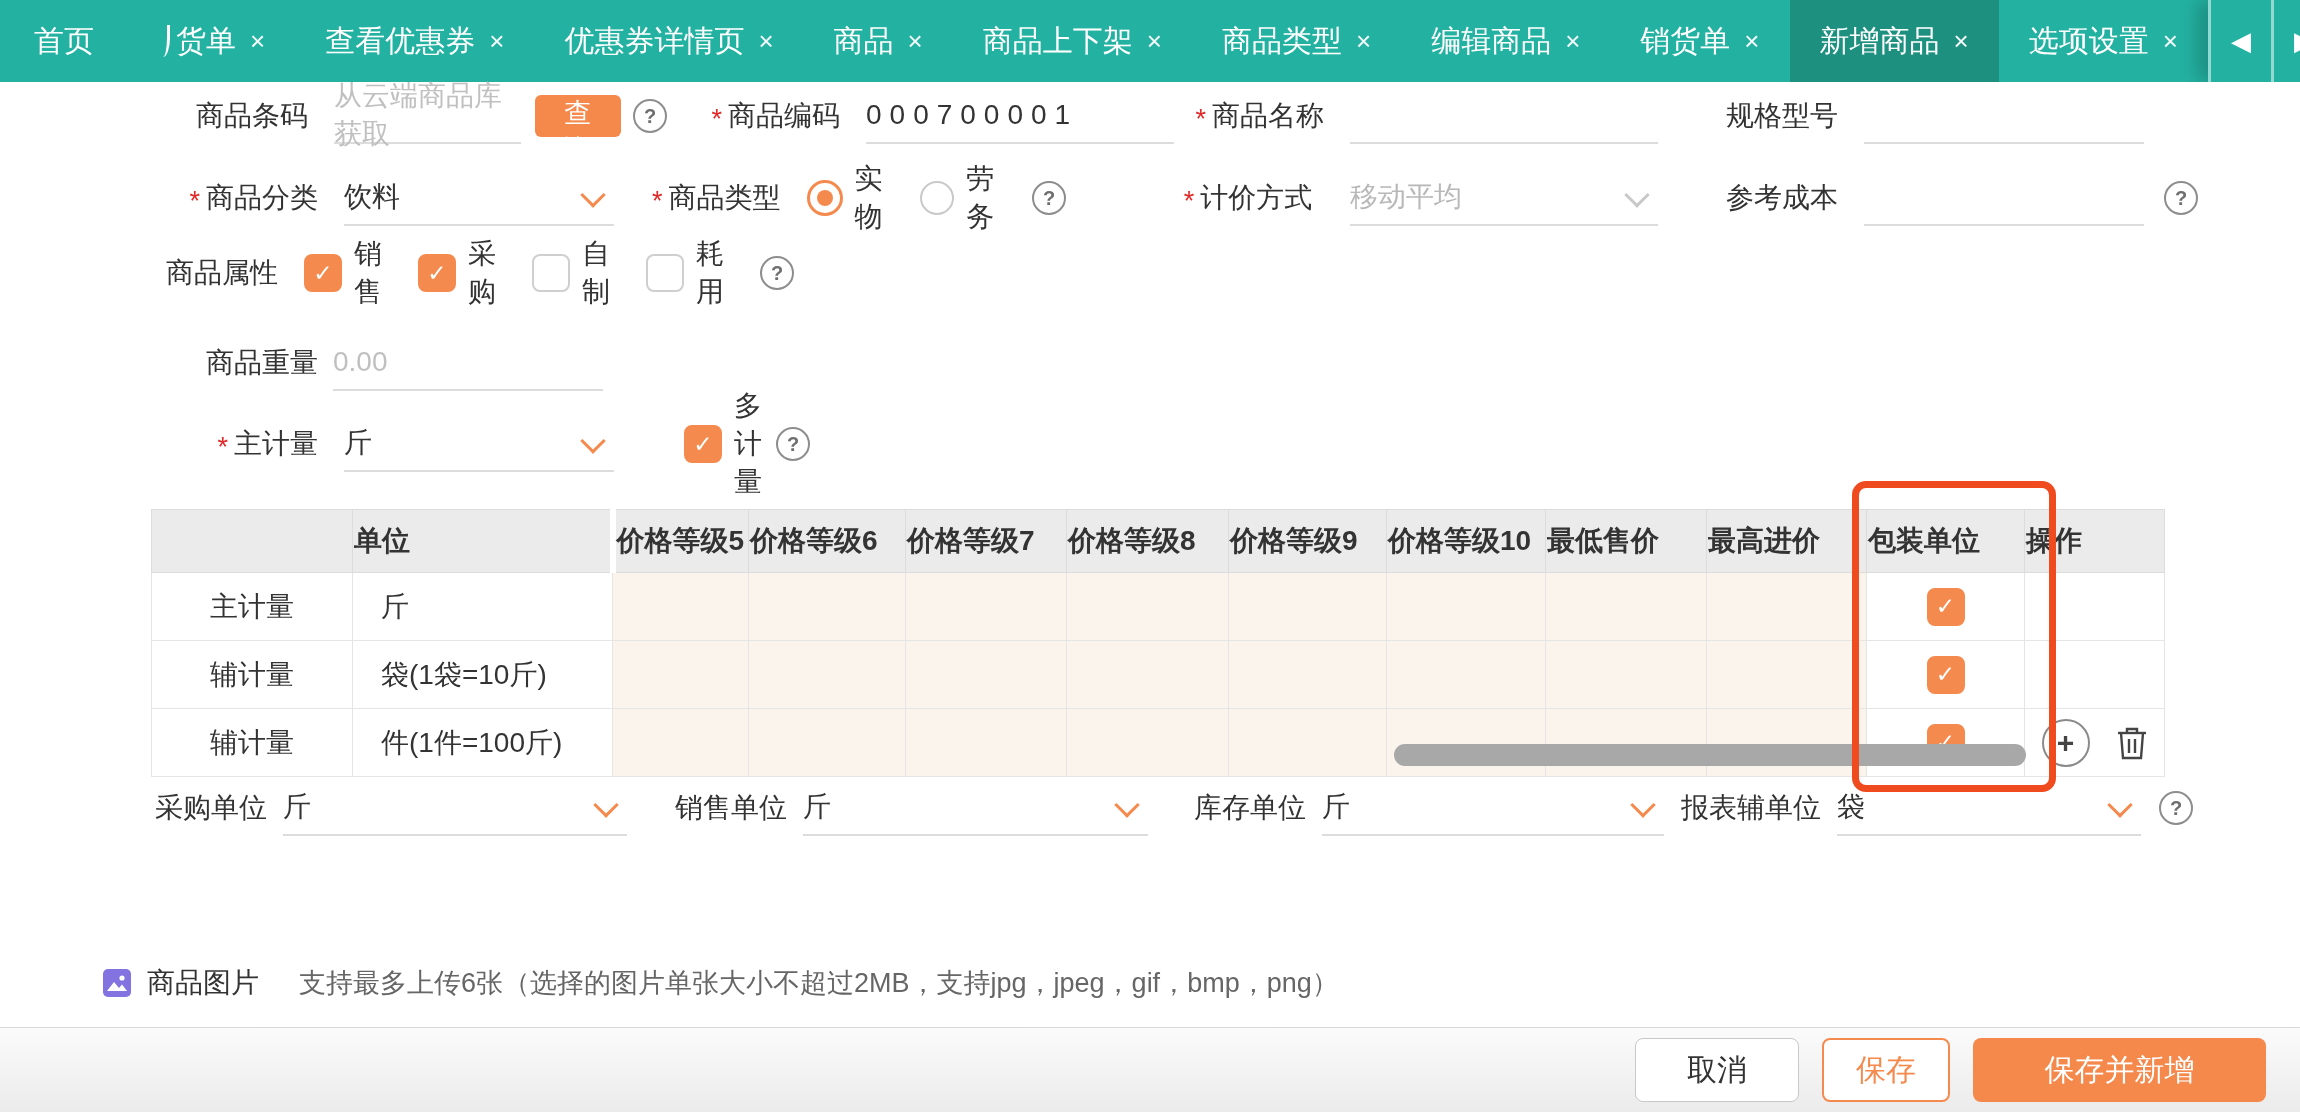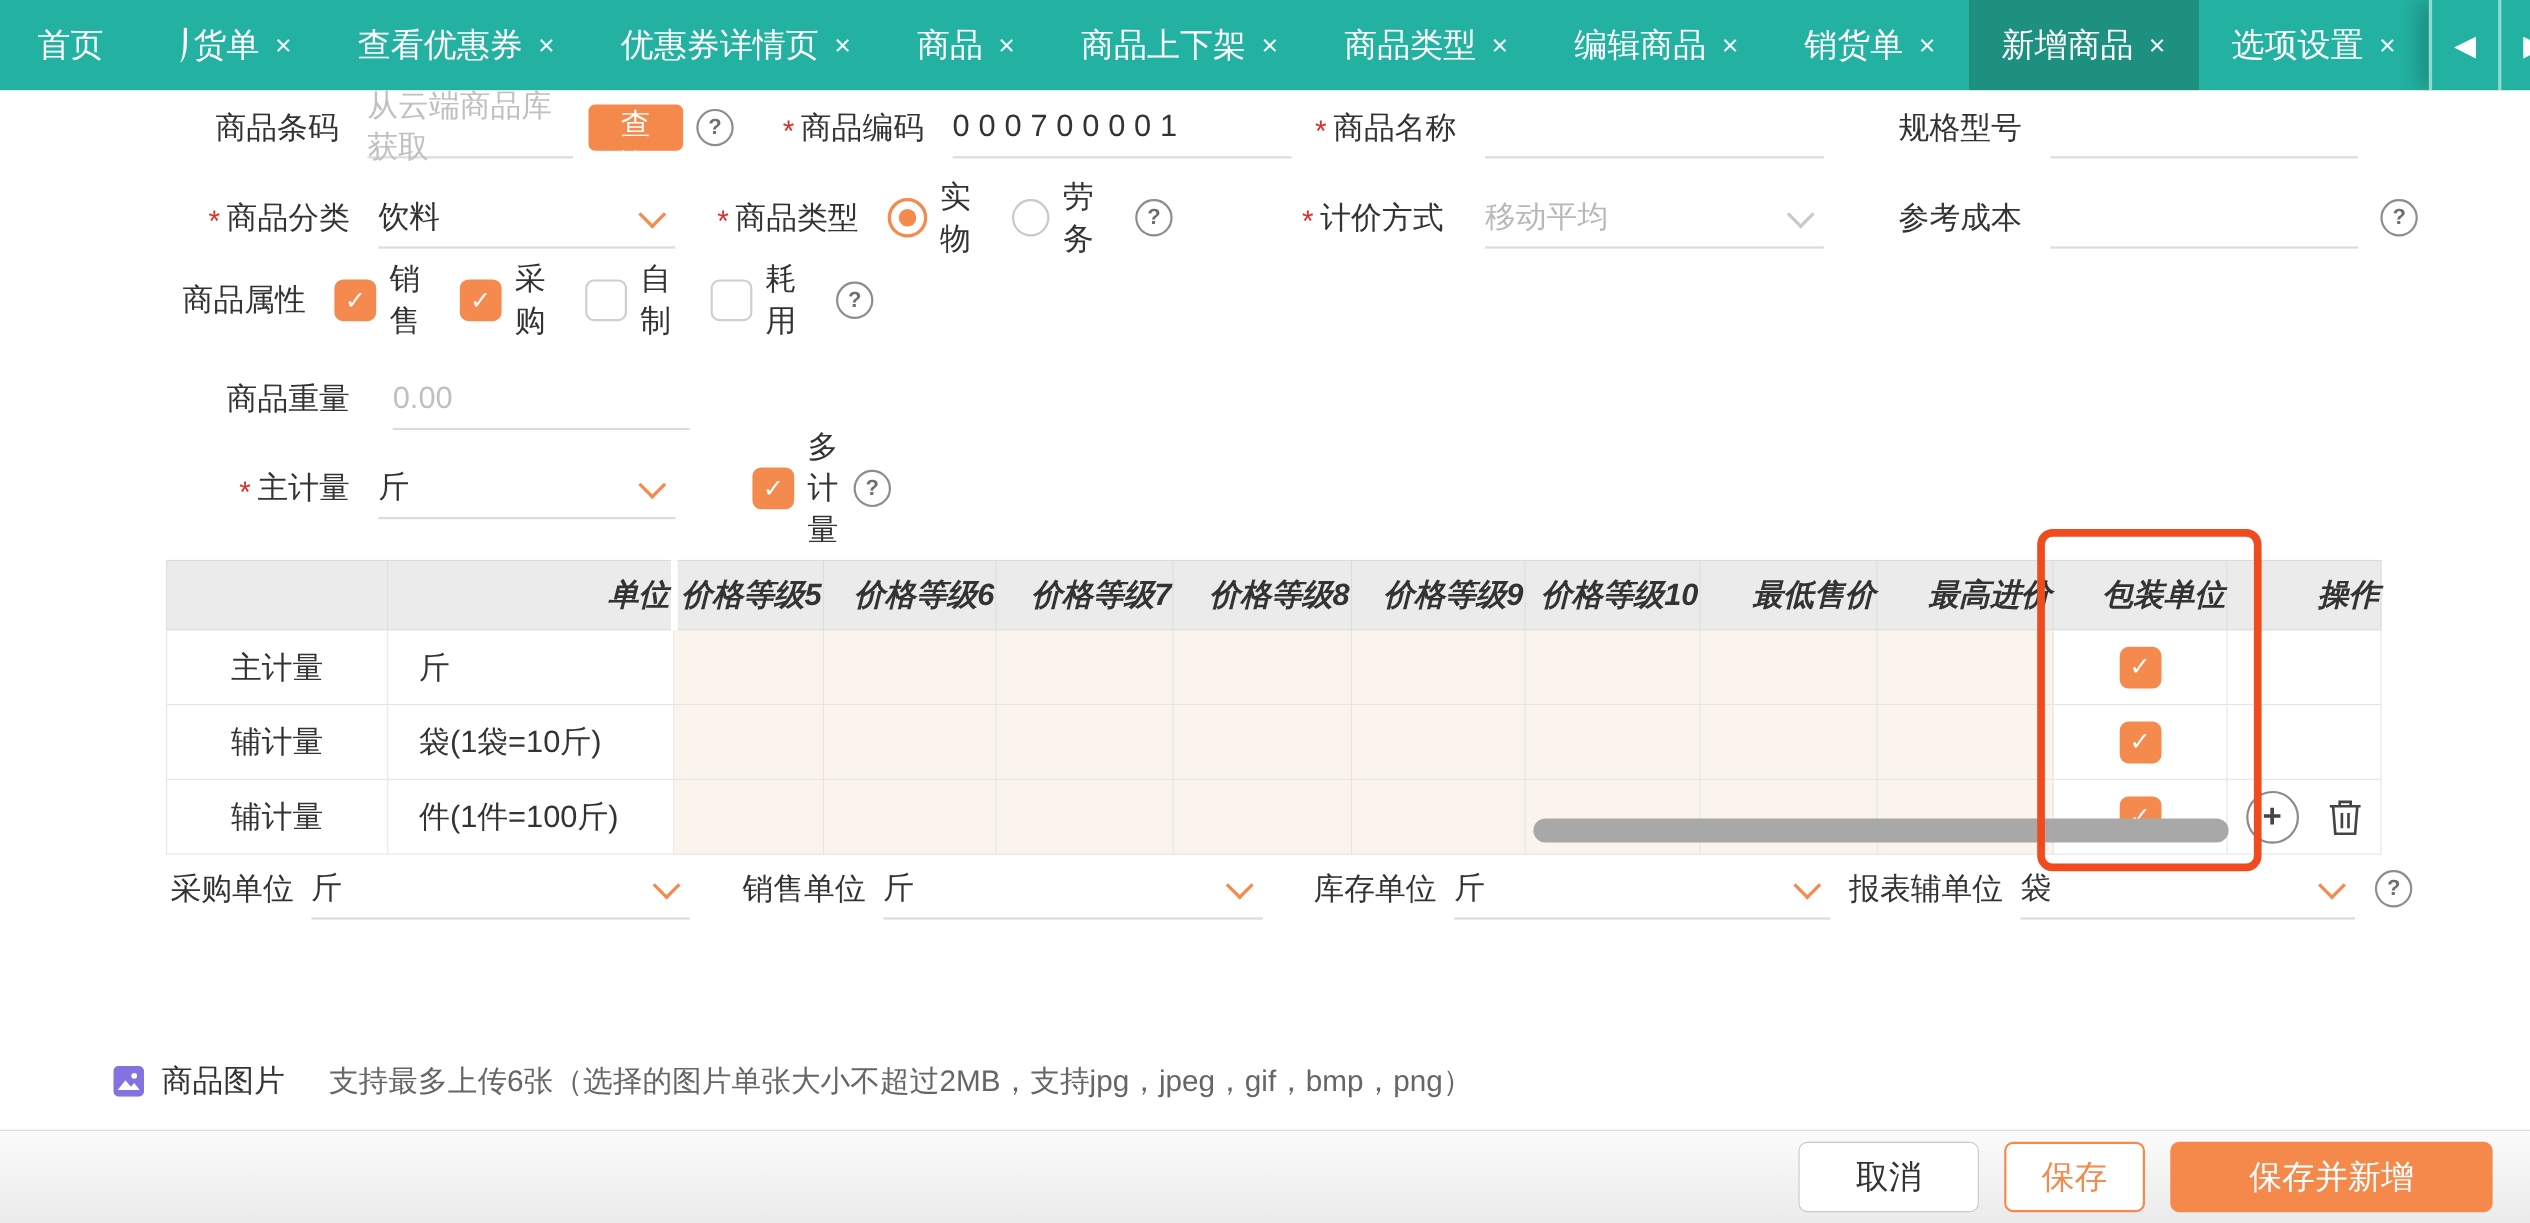--- a/index.html
+++ b/index.html
@@ -45,21 +45,21 @@
   .radio.sel i{width:16px;height:16px;border-radius:50%;background:#f58a4e;}
   .cb{width:34px;height:34px;border-radius:8px;border:2px solid #cfcfcf;background:#fff;
       display:inline-flex;align-items:center;justify-content:center;flex:0 0 auto;
       color:#fff;font-size:23px;font-weight:bold;line-height:1;}
   .cb.on{background:#f58a4e;border-color:#f58a4e;}
   .optlbl{font-size:28px;color:#333;margin:0 26px 0 12px;}
 
   
   .utable{position:absolute;left:151px;top:509px;width:2013px;border-collapse:collapse;table-layout:fixed;
           font-size:28px;}
-  .utable th{height:60px;background:#ebebeb;font-weight:bold;color:#333;border:1px solid #dcdcdc;text-align:right;font-style:italic;}
+  .utable th{height:60px;background:#ebebeb;font-weight:bold;color:#333;border:1px solid #dcdcdc;text-align:left;}
   .utable th.split{border-left:6px solid #fff;}
   .utable td{height:65px;border:1px solid #e5e5e5;background:#fff;text-align:center;}
   .utable td.unitcell{text-align:left;padding-left:28px;}
   .utable td.price{background:#fbf4ed;}
   .ops-icons{display:flex;align-items:center;justify-content:center;gap:26px;}
   .plus-circle{width:44px;height:44px;border-radius:50%;border:2px solid #8a8a8a;color:#444;
                display:inline-flex;align-items:center;justify-content:center;font-size:30px;font-weight:bold;}
   .hscroll{position:absolute;left:1394px;top:744px;width:632px;height:22px;border-radius:11px;background:#a8a8a8;}
   .hl-rect{position:absolute;left:1852px;top:481px;width:190px;height:297px;border:7px solid #f04b1f;
            border-radius:14px;pointer-events:none;}
@@ -220,21 +220,21 @@
       <span class="optlbl">自制</span>
       <span class="cb"></span>
       <span class="optlbl">耗用</span>
       <span class="help">?</span>
     </div>
   </div>
 
   <div class="frow" style="top:335px;">
     <div class="fgroup" style="left:166px;">
       <span class="flabel" style="width:152px;">商品重量</span>
-      <div class="ufield" style="width:270px;margin-left:39px;align-items:center;">
+      <div class="ufield" style="width:270px;margin-left:15px;align-items:center;">
         <span class="ph">0.00</span>
       </div>
     </div>
   </div>
 
   <div class="frow" style="top:416px;">
     <div class="fgroup" style="left:166px;">
       <span class="flabel" style="width:152px;"><span class="req">*</span><span>主计量</span></span>
       <div class="ufield" style="width:270px;margin-left:26px;">
         <span>斤</span>

